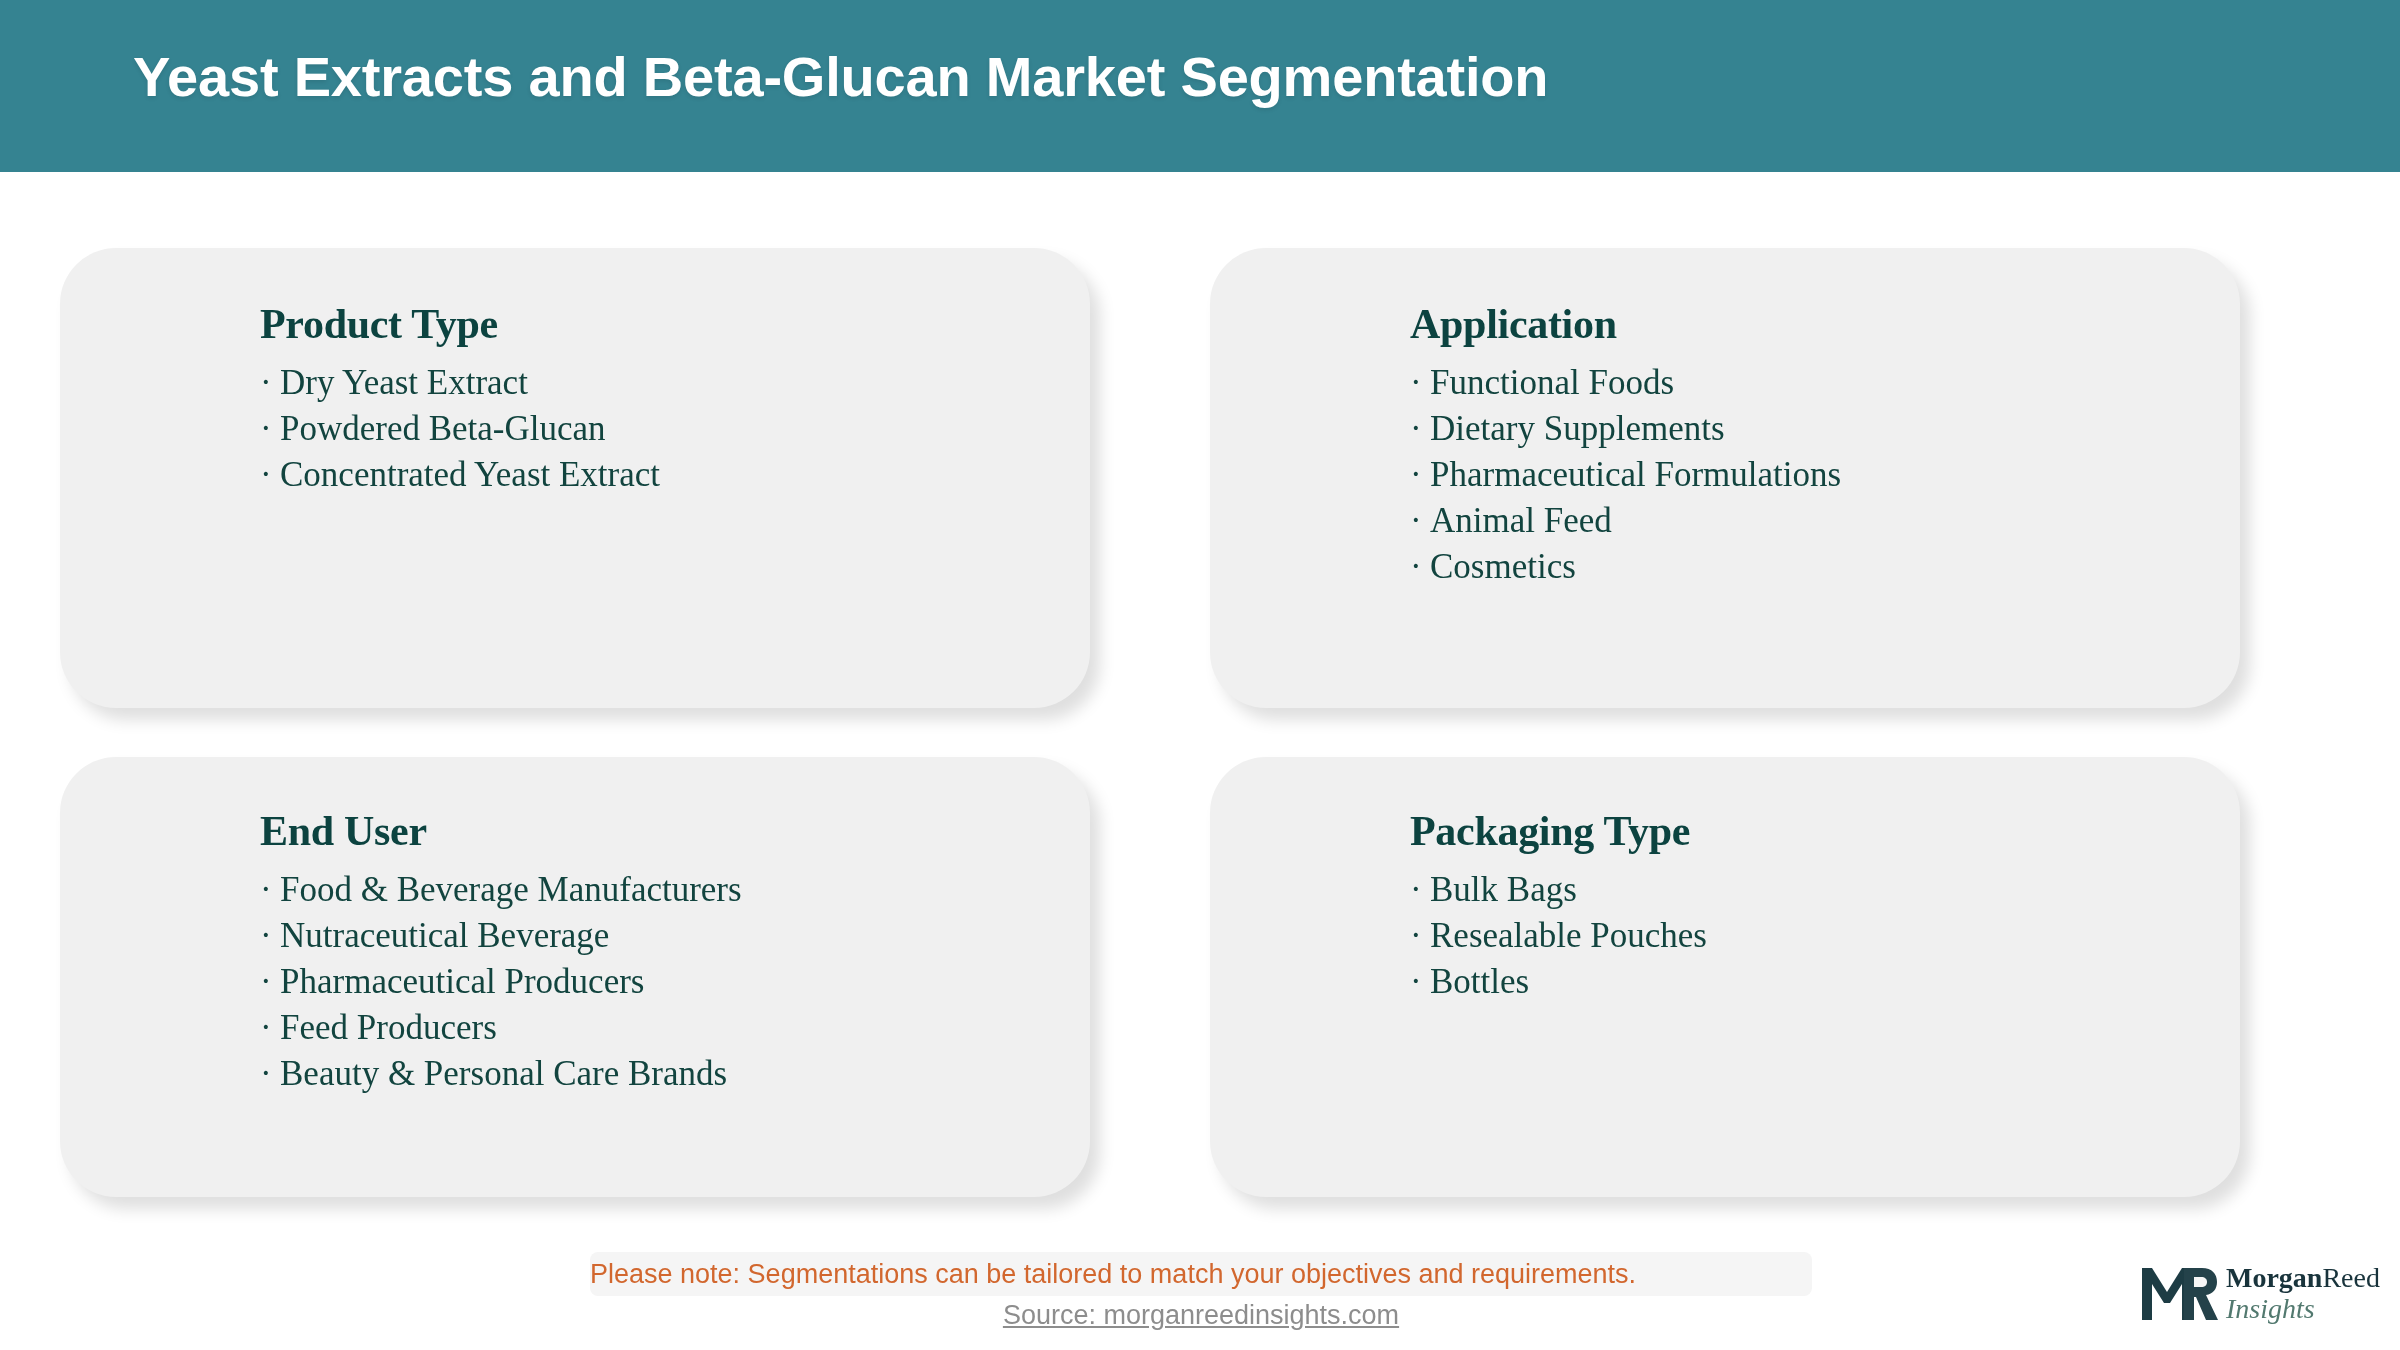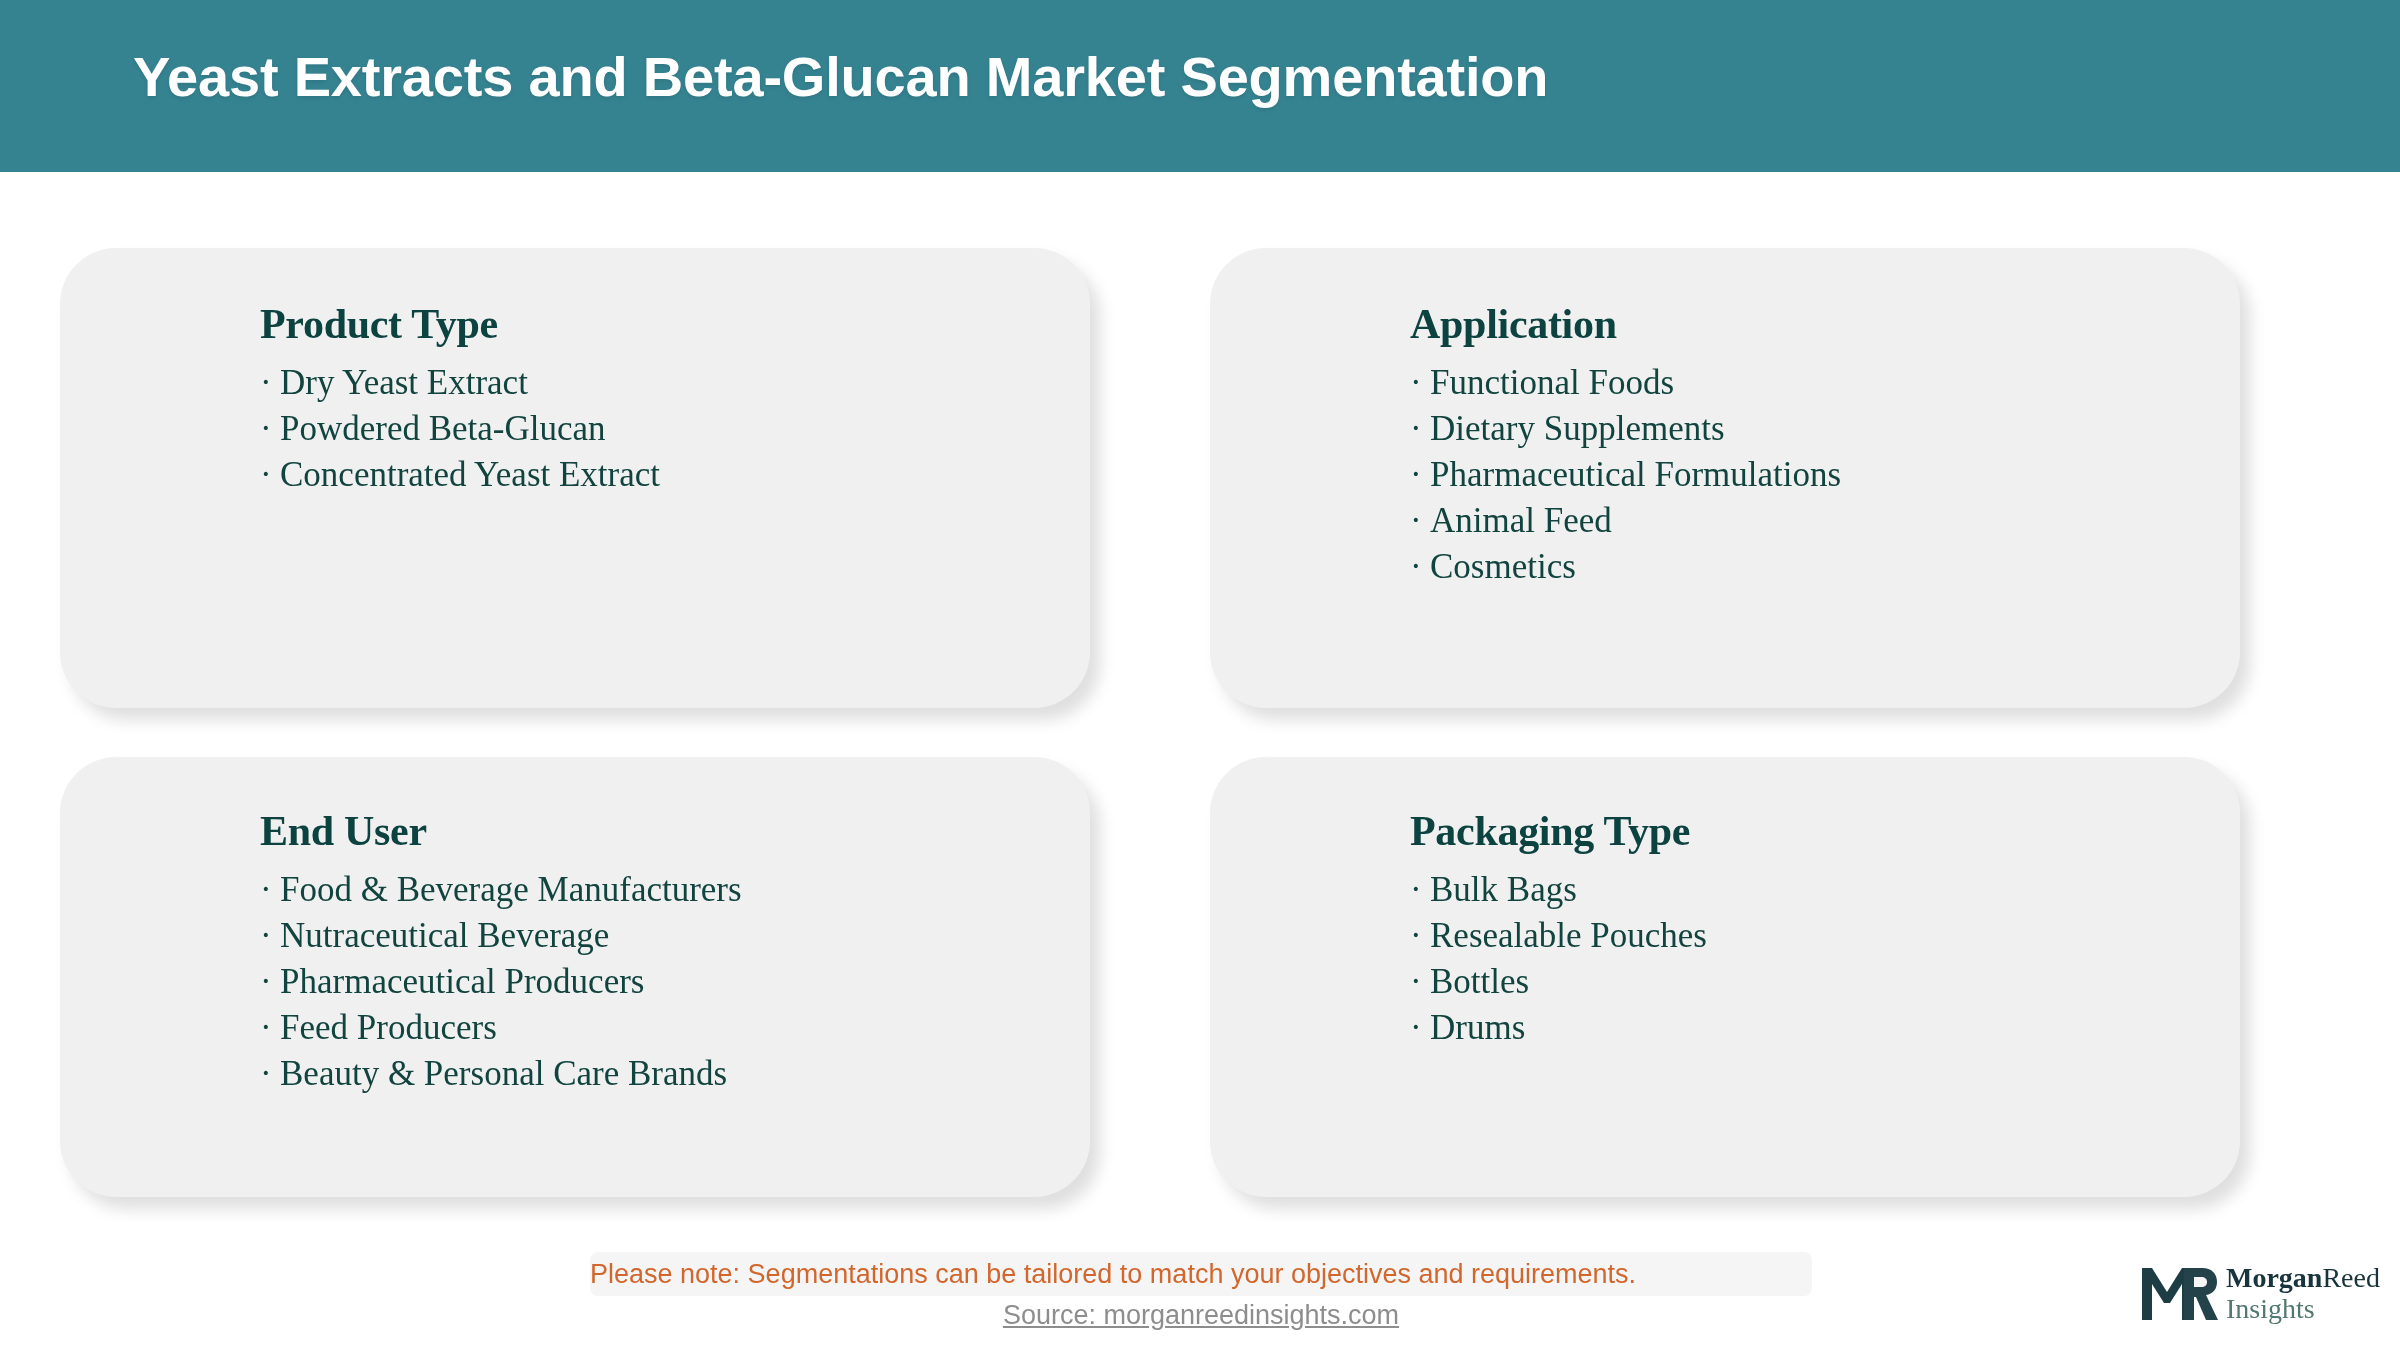--- a/index.html
+++ b/index.html
@@ -139,20 +139,21 @@
     line-height: 31px;
     white-space: nowrap;
   }
   .logo-morgan { font-weight: bold; color: #19343c; }
   .logo-reed   { font-weight: normal; color: #19343c; }
   .logo-line2 {
     font-size: 28px;
     line-height: 31px;
     color: #52796f;
     white-space: nowrap;
+    font-style: italic;
   }
 </style>
 </head>
 <body>
 
 <div class="header-bar">
   <div class="header-title">Yeast Extracts and Beta-Glucan Market Segmentation</div>
 </div>
 
 <div class="card card-tl">
@@ -192,21 +193,20 @@
   </div>
 </div>
 
 <div class="card card-br">
   <div class="card-inner">
     <div class="card-heading">Packaging Type</div>
     <ul class="card-list">
       <li><span class="bullet">·</span><span>Bulk Bags</span></li>
       <li><span class="bullet">·</span><span>Resealable Pouches</span></li>
       <li><span class="bullet">·</span><span>Bottles</span></li>
-      <li><span class="bullet">·</span><span>Drums</span></li>
     </ul>
   </div>
 </div>
 
 <div class="note-pill">
   <div class="note-text">Please note: Segmentations can be tailored to match your objectives and requirements.</div>
 </div>
 <div class="source-text">Source: morganreedinsights.com</div>
 
 <div class="logo">

